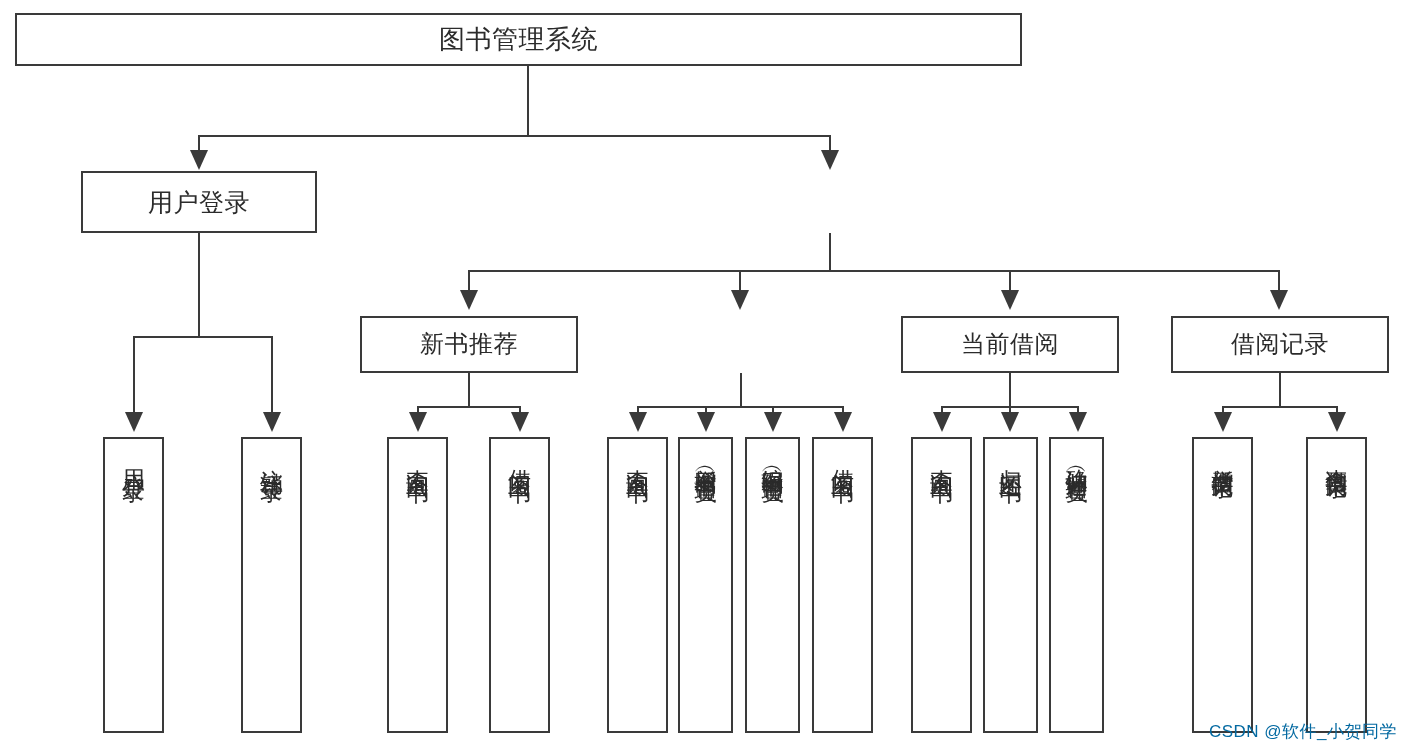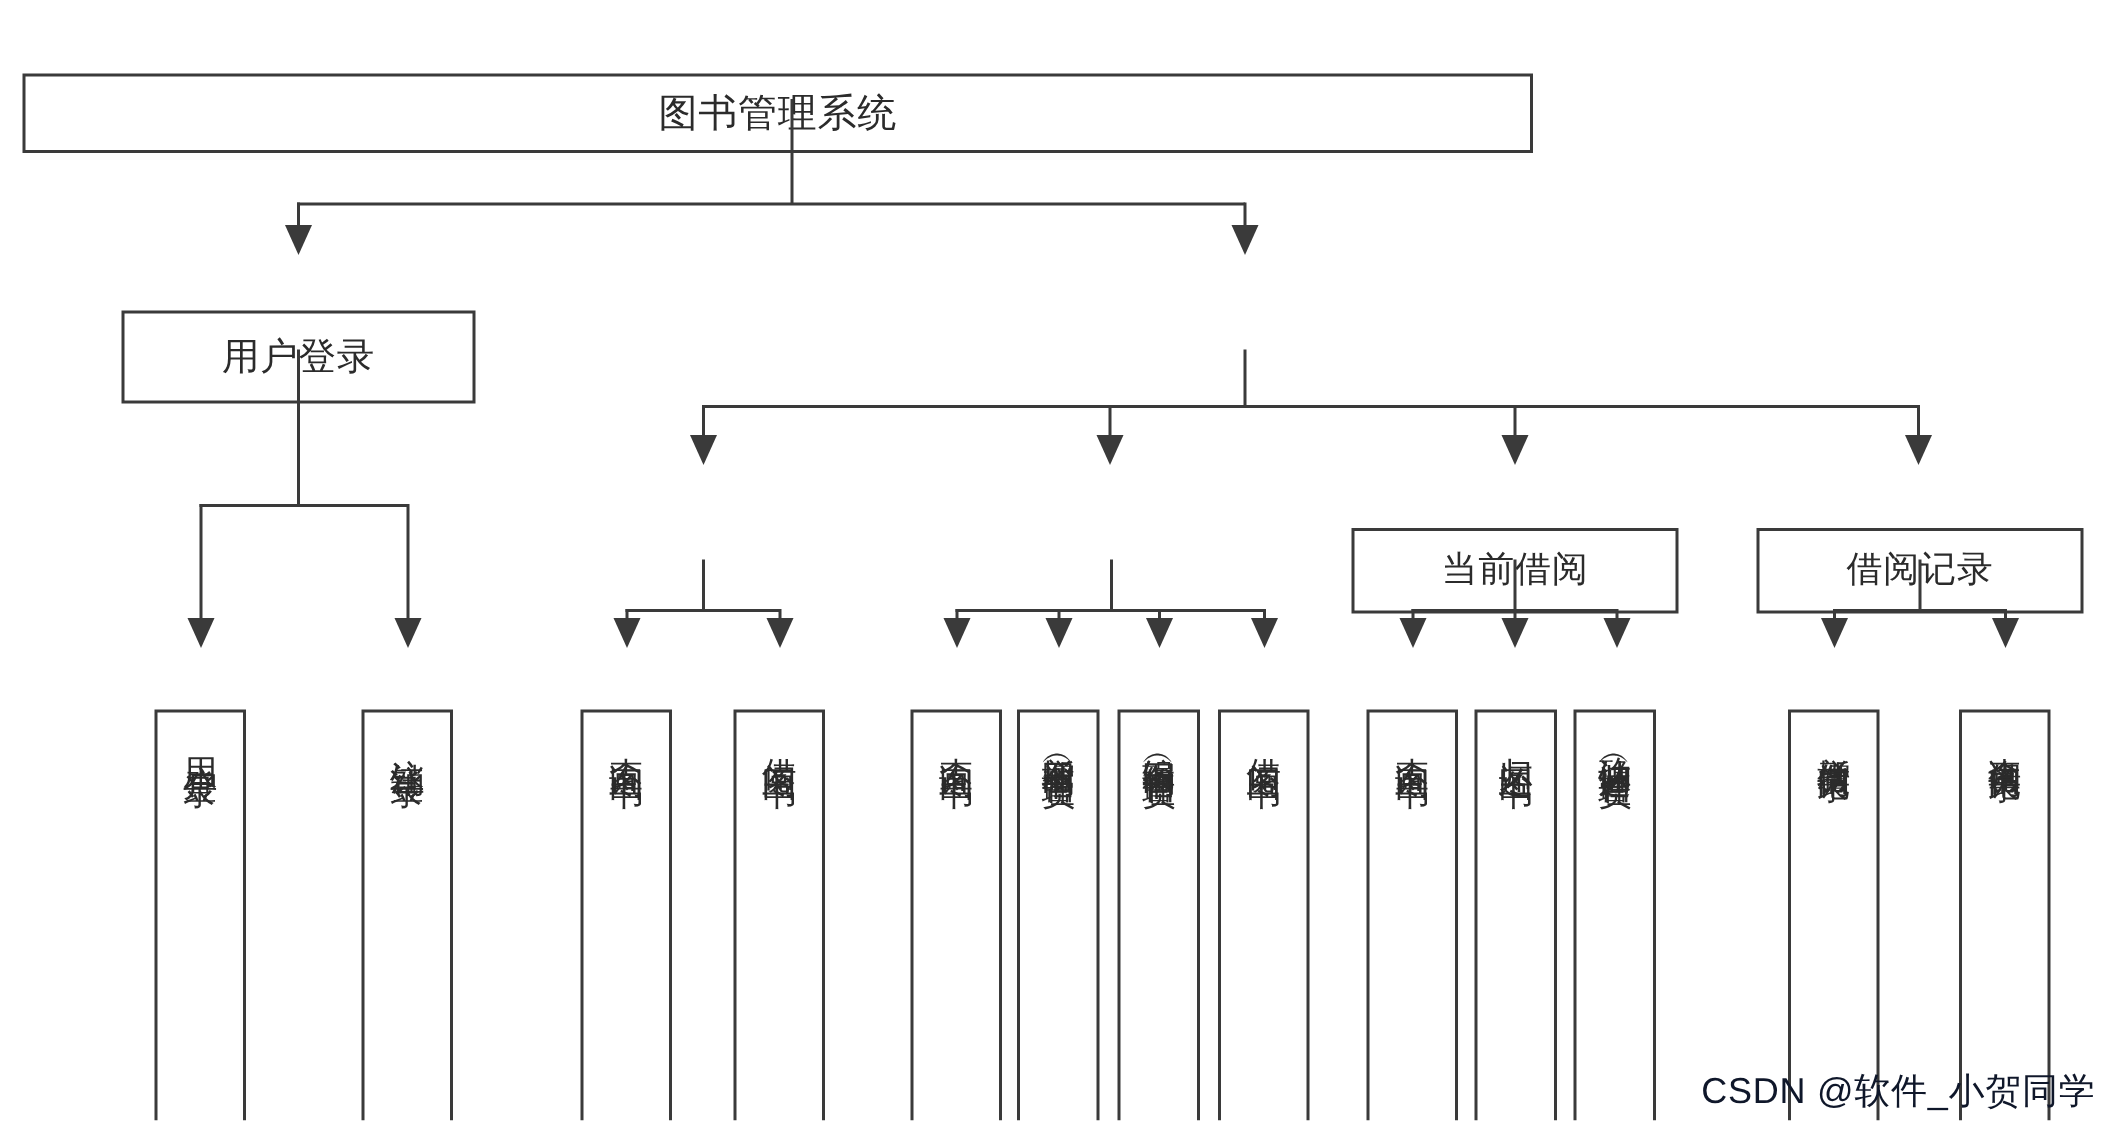--- a/index.html
+++ b/index.html
@@ -17,21 +17,20 @@
   
   .node{
     position:absolute;
     box-sizing:border-box;
     border:2px solid #3a3a3a;
     background:#ffffff;
     display:flex;
     align-items:center;
     justify-content:center;
     color:#2b2b2b;
-    margin-top:36px;
   }
   .node .label{
     display:block;
     text-align:center;
     line-height:1.12;
     letter-spacing:0.5px;
   }
   
   .node.h .label{
     font-size:25px;
@@ -67,22 +66,22 @@
     border-left:9px solid transparent;
     border-right:9px solid transparent;
     border-top:20px solid #3a3a3a;
   }
 
   
   #watermark{
     position:absolute;
     right:8px;
     bottom:4px;
-    font-size:24px;
-    color:#0f172a;
+    font-size:17px;
+    color:#0369a1;
     white-space:nowrap;
     letter-spacing:0.5px;
     text-align:right;
   }
 </style>
 </head>
 <body>
 
 <div id="canvas">
 
@@ -113,20 +112,23 @@
   <div class="ln h" style="left:468px;top:270px;width:810px;"></div>
   <div class="ln v" style="left:468px;top:270px;height:22px;"></div>
   <div class="ln v" style="left:739px;top:270px;height:22px;"></div>
   <div class="ln v" style="left:1009px;top:270px;height:22px;"></div>
   <div class="ln v" style="left:1278px;top:270px;height:22px;"></div>
   <div class="arrow" style="left:460px;top:290px;"></div>
   <div class="arrow" style="left:731px;top:290px;"></div>
   <div class="arrow" style="left:1001px;top:290px;"></div>
   <div class="arrow" style="left:1270px;top:290px;"></div>
 
+  <div class="node h lvl3" style="left:360px;top:316px;width:218px;height:57px;">
+    <span class="label">新书推荐</span>
+  </div>
   <div class="node h lvl3" style="left:1171px;top:316px;width:218px;height:57px;">
     <span class="label">借阅记录</span>
   </div>
   <div class="node h lvl3" style="left:901px;top:316px;width:218px;height:57px;">
     <span class="label">当前借阅</span>
   </div>
 
   <div class="ln v" style="left:468px;top:373px;height:34px;"></div>
   <div class="ln h" style="left:417px;top:406px;width:103px;"></div>
   <div class="ln v" style="left:417px;top:406px;height:12px;"></div>

